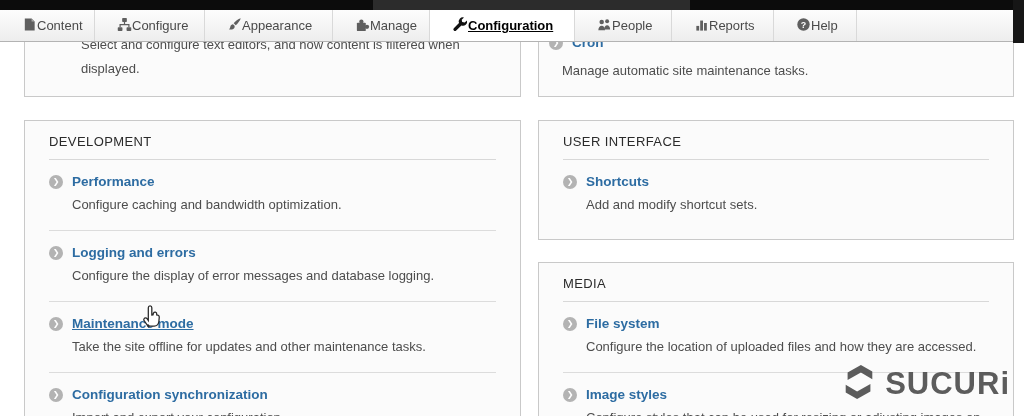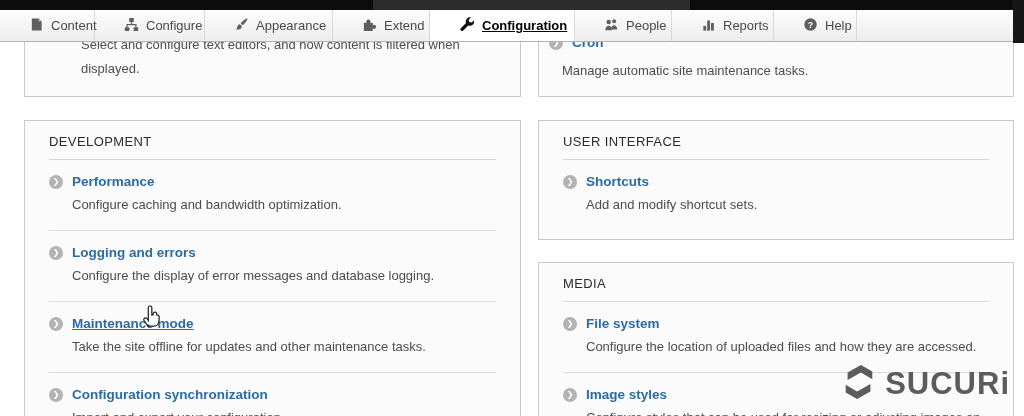--- a/index.html
+++ b/index.html
@@ -12,22 +12,22 @@
   .top-strip-light { position:absolute; left:373px; top:0; width:317px; height:10px; background:#2c2c2c; }
   .corner-dark { position:absolute; left:1013px; top:0; width:11px; height:43px; background:#161616; z-index:26; }
   
   .toolbar {
     position:absolute; left:0; top:10px; width:1013px; height:32px;
     display:flex; align-items:stretch; z-index:20; box-sizing:border-box;
     background:linear-gradient(#fdfdfd,#ededed);
     border-bottom:1px solid #b3b3b3;
   }
   .tb-item {
-    display:flex; align-items:center; gap:7px; box-sizing:border-box;
-    padding-left:29px; border-right:1px solid #d9d9d9;
+    display:flex; align-items:center; box-sizing:border-box;
+    padding-left:22px; border-right:1px solid #d9d9d9;
     font-size:13px; color:#4a4a4a; cursor:pointer; white-space:nowrap;
   }
   .tb-item svg { flex:none; }
   .w-content{width:95px;} .w-structure{width:110px;} .w-appearance{width:128px;}
   .w-extend{width:97px;} .w-config{width:145px;} .w-people{width:97px;}
   .w-reports{width:102px;} .w-help{width:83px;} .w-fill{flex:1; border-right:none;}
   .tb-active { background:#ffffff; color:#000; font-weight:bold;text-align:right; }
   .tb-active .tb-label { text-decoration:underline; }
   
   .card {
@@ -110,21 +110,21 @@
   </div>
 
   <div class="tb-item w-extend">
     <span>
       <svg width="15" height="15" viewBox="0 0 16 16" fill="#5f5f5f">
           <rect x="2" y="6" width="9.5" height="9" rx="1"></rect>
           <circle cx="6.8" cy="5" r="2.3"></circle>
           <circle cx="12.8" cy="10.5" r="2.3"></circle>
         </svg>
     </span>
-    <span class="tb-label">Extend</span>
+    <span class="tb-label">Manage</span>
   </div>
 
   <div class="tb-item w-config tb-active">
     <span>
       <svg width="16" height="16" viewBox="0 0 16 16" fill="#111111">
           <path d="M15 4.4a4.2 4.2 0 0 1-5.6 5L4.2 14.6a1.7 1.7 0 0 1-2.4-2.4l5.2-5.2a4.2 4.2 0 0 1 5-5.6L9.7 3.7l.5 2.4 2.4.5z"></path>
         </svg>
     </span>
     <span class="tb-label">Configuration</span>
   </div>

